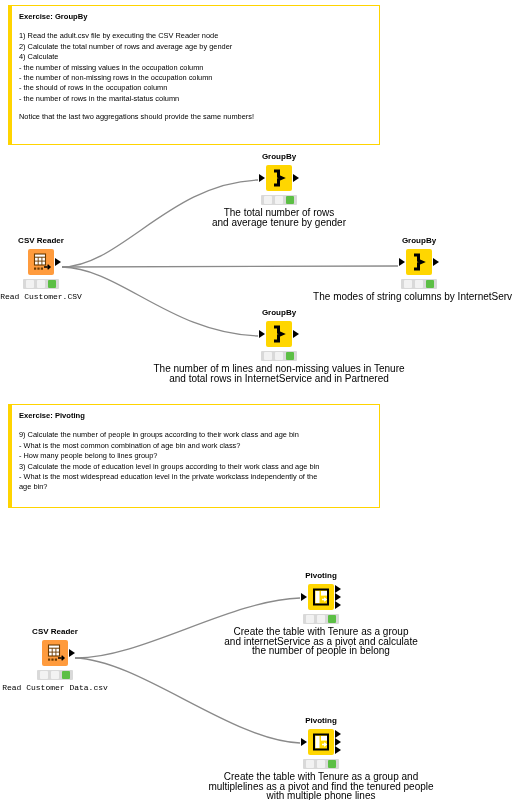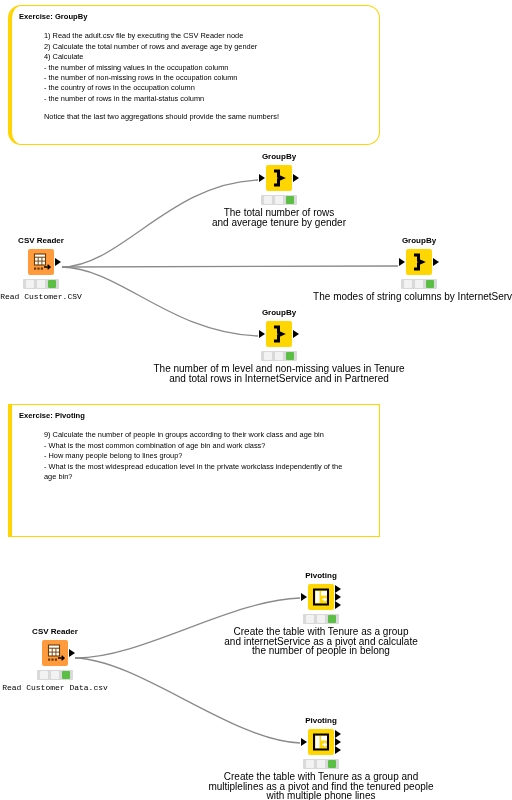--- a/index.html
+++ b/index.html
@@ -36,21 +36,20 @@
   }
   .annotation .ann-title {
     font-weight: bold;
     font-size: 7.6px;
     margin-bottom: 9px;
     display: block;
   }
   .annotation .ann-line {
     display: block;
     white-space: pre;
-    margin-left: 25px;
   }
   .annotation .ann-gap {
     display: block;
     height: 8px;
   }
 
   
   .node {
     position: absolute;
     width: 82px;
@@ -153,38 +152,39 @@
       <path d="M 62,267 L 398,266"></path>
 
       <path d="M 62,267 C 120,268 170,333 258,336"></path>
 
       <path d="M 75,658 C 140,659 230,600 300,598"></path>
 
       <path d="M 75,658 C 140,660 230,740 300,743"></path>
     </g>
   </svg>
 
-  <div class="annotation" style="left:8px; top:5px; width:372px; height:140px;border-radius:13px;">
+  <div class="annotation" style="left:8px; top:5px; width:372px; height:140px;">
     <span class="ann-title">Exercise: GroupBy</span>
     <span class="ann-line">1) Read the adult.csv file by executing the CSV Reader node</span>
     <span class="ann-line">2) Calculate the total number of rows and average age by gender</span>
     <span class="ann-line">4) Calculate</span>
     <span class="ann-line">- the number of missing values in the occupation column</span>
     <span class="ann-line">- the number of non-missing rows in the occupation column</span>
-    <span class="ann-line">- the country of rows in the occupation column</span>
+    <span class="ann-line">- the should of rows in the occupation column</span>
     <span class="ann-line">- the number of rows in the marital-status column</span>
     <span class="ann-gap"></span>
     <span class="ann-line">Notice that the last two aggregations should provide the same numbers!</span>
   </div>
 
-  <div class="annotation" style="left:8px; top:404px; width:372px; height:133px;">
+  <div class="annotation" style="left:8px; top:404px; width:372px; height:104px;">
     <span class="ann-title">Exercise: Pivoting</span>
     <span class="ann-line">9) Calculate the number of people in groups according to their work class and age bin</span>
     <span class="ann-line">- What is the most common combination of age bin and work class?</span>
     <span class="ann-line">- How many people belong to lines group?</span>
+    <span class="ann-line">3) Calculate the mode of education level in groups according to their work class and age bin</span>
     <span class="ann-line">- What is the most widespread education level in the private workclass independently of the</span>
     <span class="ann-line">age bin?</span>
   </div>
 
   <div class="node" style="left:0px; top:236px;">
     <div class="node-title">CSV Reader</div>
     <div class="node-body reader">
       <span class="icon-wrap">
         <svg class="glyph" width="26" height="26" viewBox="0 0 26 26">
           <rect x="6.5" y="5" width="11" height="11" fill="#ffffff" stroke="#6b3a00" stroke-width="1.1"></rect>
@@ -261,21 +261,21 @@
       </span>
       <span class="port in" style="top:9px;"></span>
       <span class="port out" style="top:9px;"></span>
     </div>
     <div class="leds">
       <span class="led off"></span>
       <span class="led off"></span>
       <span class="led green"></span>
     </div>
     <div class="node-desc">
-      <span>The number of m level and non-missing values in Tenure</span>
+      <span>The number of m lines and non-missing values in Tenure</span>
       <span>and total rows in InternetService and in Partnered</span>
     </div>
   </div>
 
   <div class="node" style="left:14px; top:627px;">
     <div class="node-title">CSV Reader</div>
     <div class="node-body reader">
       <span class="icon-wrap">
         <svg class="glyph" width="26" height="26" viewBox="0 0 26 26">
           <rect x="6.5" y="5" width="11" height="11" fill="#ffffff" stroke="#6b3a00" stroke-width="1.1"></rect>

